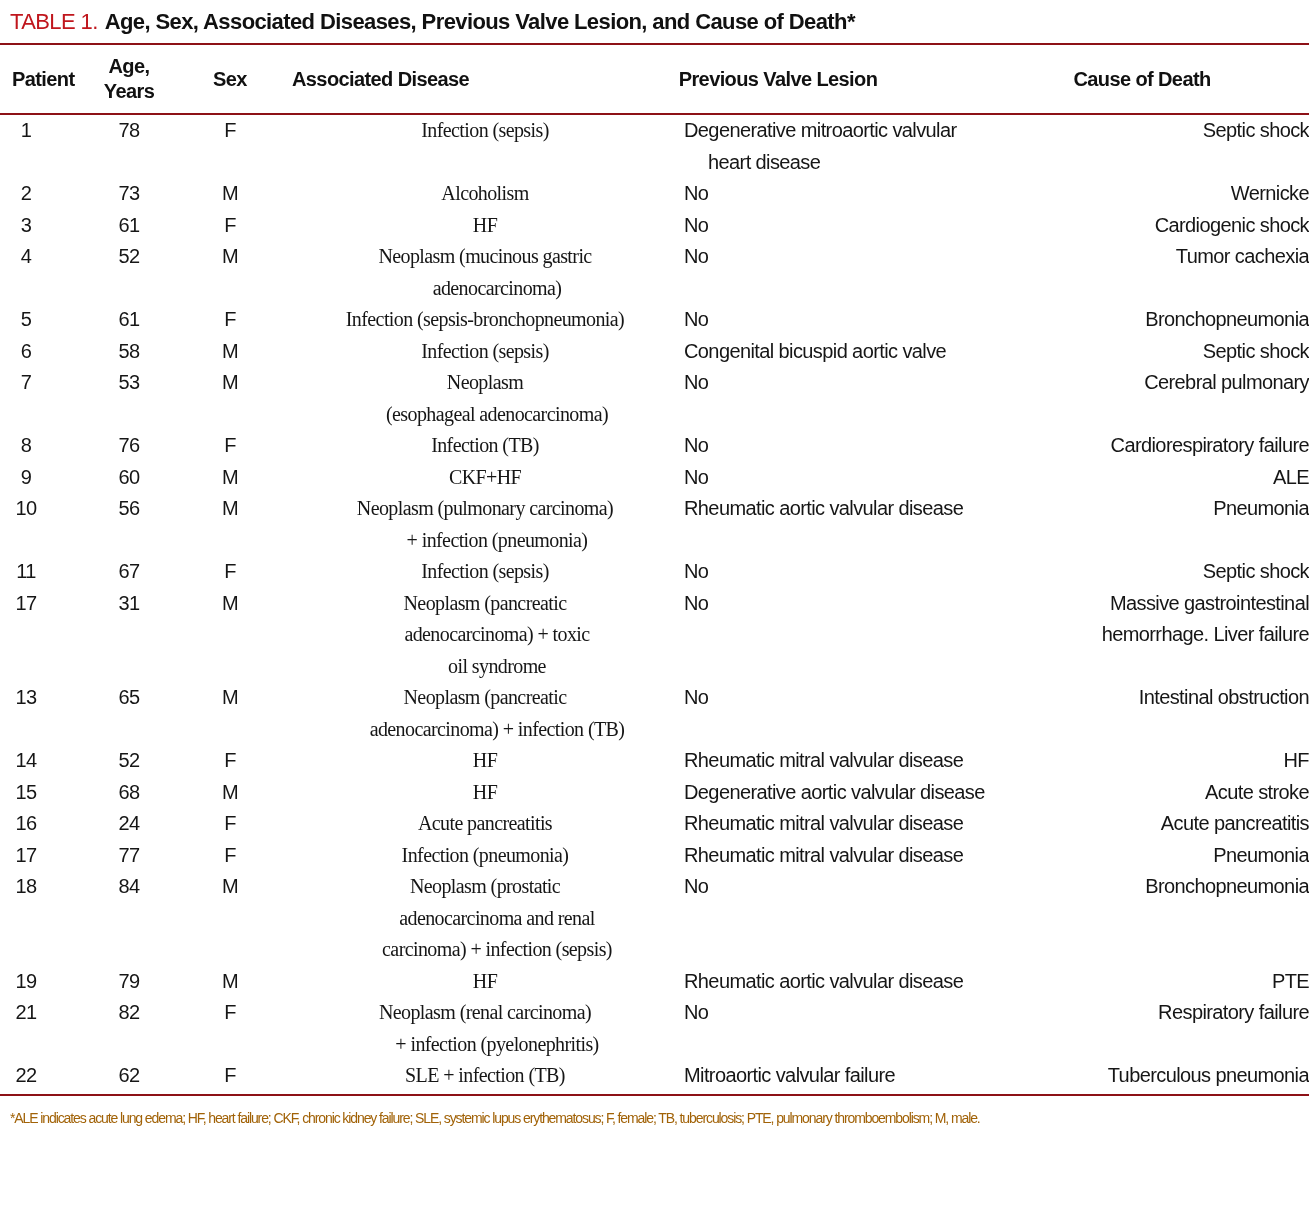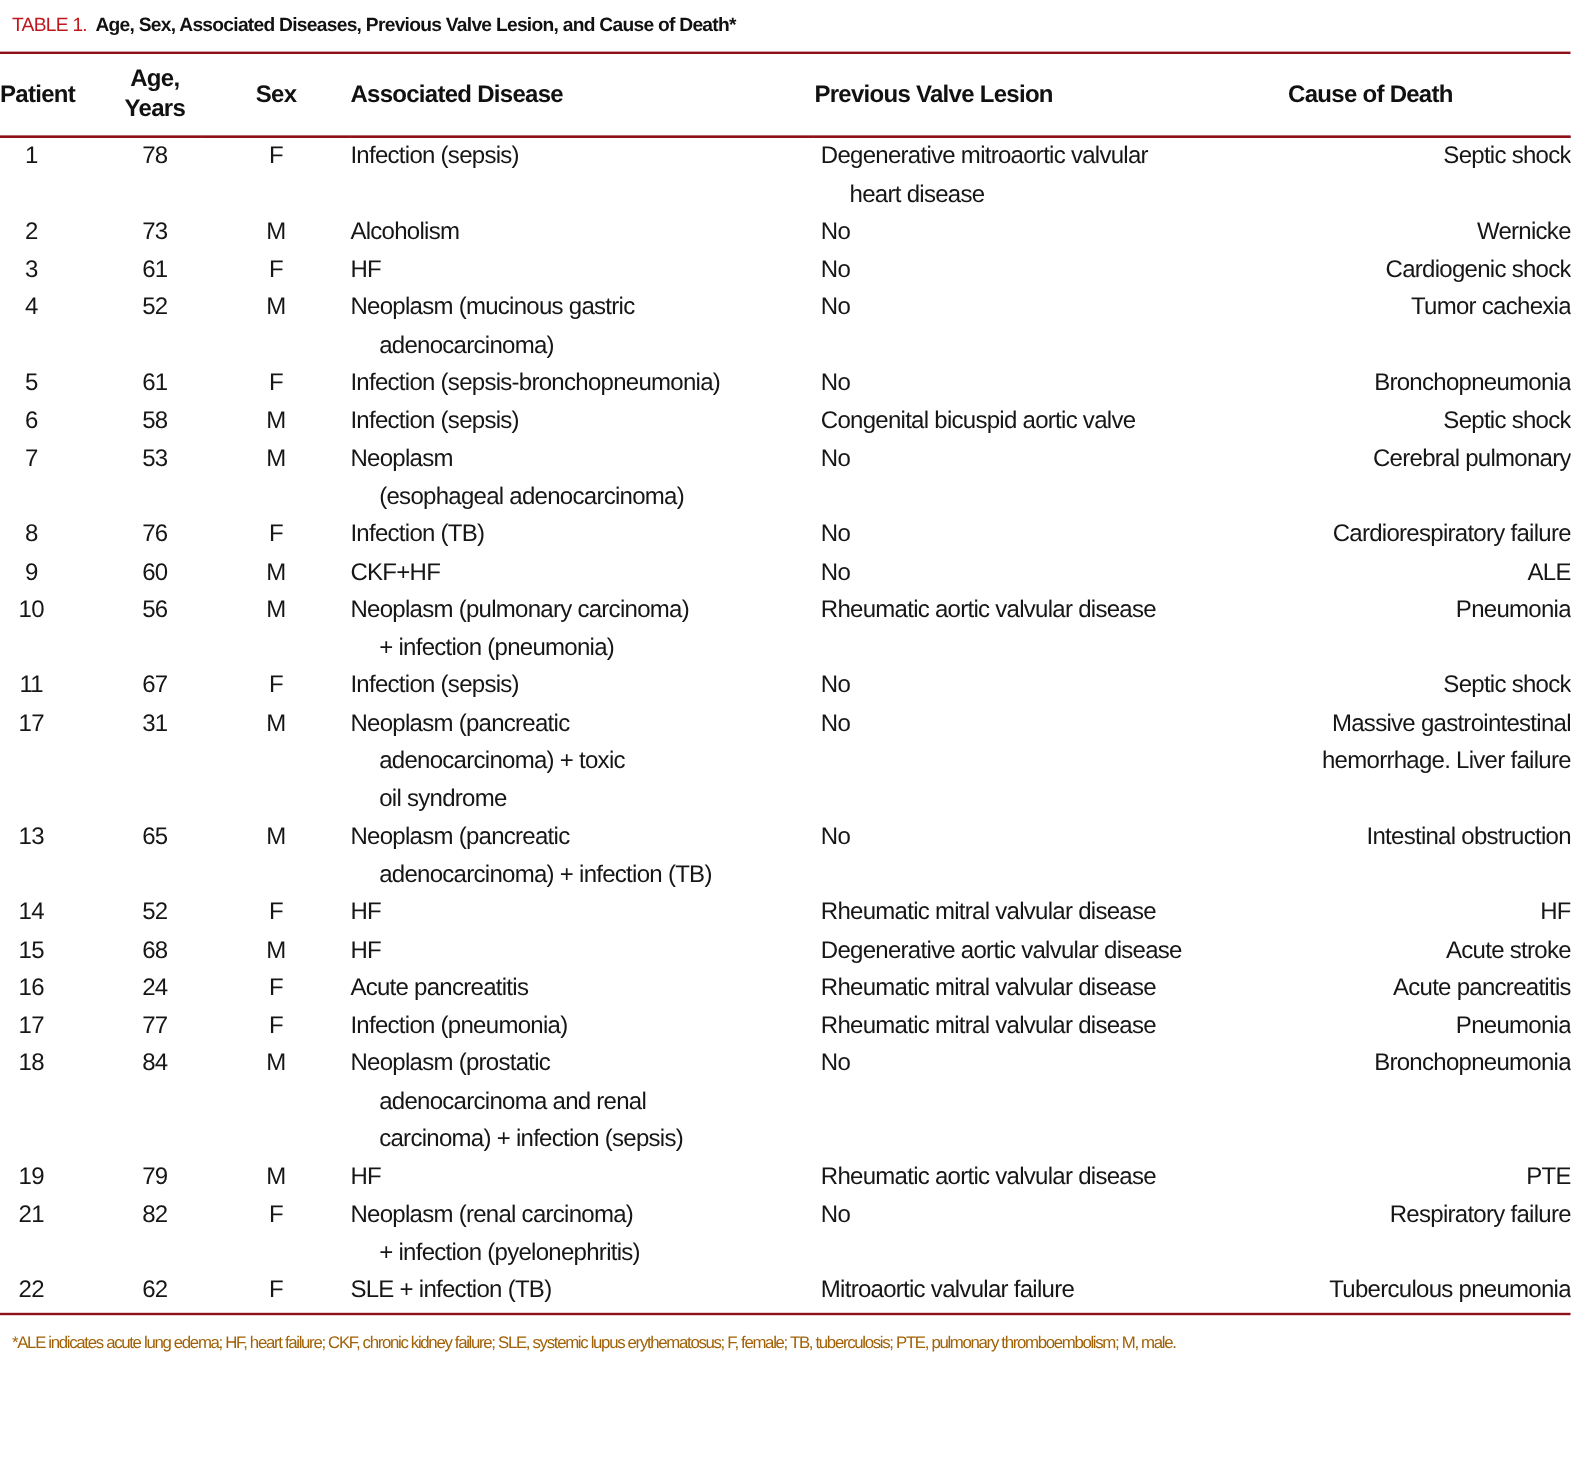--- a/index.html
+++ b/index.html
@@ -7,21 +7,21 @@
     position: relative;
     width: 1309px;
     height: 1223px;
     background: #ffffff;
     overflow: hidden;
     font-family: "Liberation Sans", sans-serif;
     color: #161616;
   }
   .title {
     margin: 8px 0 0 10px;
-    font-size: 16px;
+    font-size: 22px;
     line-height: 28px;
     font-weight: 700;
     letter-spacing: -0.6px;
     color: #111111;
     white-space: nowrap;
   }
   .title .label { color: var(--accent, #c0161d); font-weight: 400; }
   .title .rest { margin-left: 7px; }
   .rule { height: 2px; background: var(--rule, #8d1117); }
   .rule-top { margin-top: 7px; }
@@ -37,36 +37,36 @@
     letter-spacing: -0.6px;
     line-height: 25px;
     height: 68px;
     vertical-align: middle;
     text-align: center;
     white-space: pre;
     padding: 0;
     border-bottom: 2px solid var(--rule, #8d1117);
     color: #111111;
   }
-  th.h-patient { text-align: left; }
+  th.h-patient { text-align: left; padding-left: 12px; }
   th.h-disease { padding-right: 250px; }
   th.h-valve   { padding-right: 152px; }
   th.h-cause   { padding-right: 55px; }
   td {
     vertical-align: top;
     padding: 0;
     font-size: 20px;
     letter-spacing: -0.6px;
     line-height: 31.5px;
     color: #161616;
   }
   td.col-patient { text-align: center; padding-right: 38px; }
   td.col-age     { text-align: center; }
   td.col-sex     { text-align: center; }
-  td.col-disease { text-align: left; }
+  td.col-disease { text-align: center; font-family: Liberation Serif, serif; }
   td.col-valve   { text-align: left; padding-left: 6px; }
   td.col-cause   { text-align: right; padding-left: 15px; }
   .line { white-space: nowrap; }
   .cont { padding-left: 24px; }
   .footnote {
     margin: 8px 0 0 10px;
     width: 1292px;
     font-size: 14px;
     letter-spacing: -1.1px;
     line-height: 28px;

